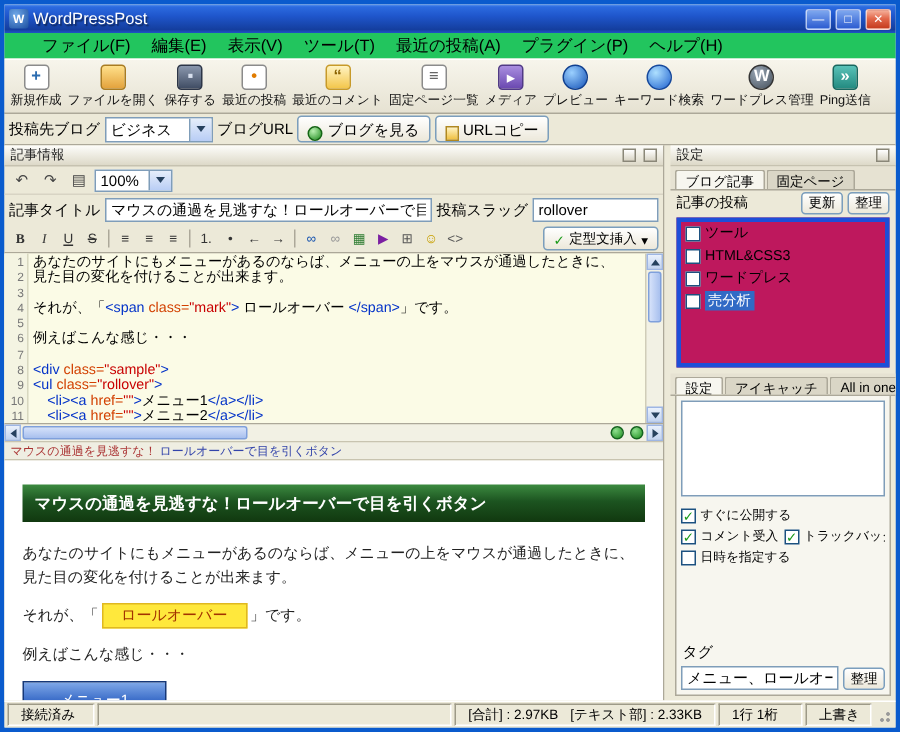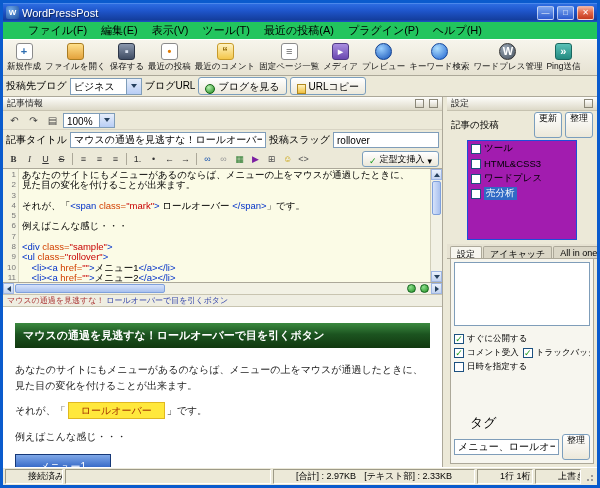--- a/index.html
+++ b/index.html
@@ -48,21 +48,21 @@
 .hdr-sq{width:9px;height:9px;border:1px solid #8A8778;background:linear-gradient(#fff,#D8D4C4);margin-left:2px}
 .hdr-spacer{flex:1}
 
 .edit-tb{flex:0 0 19px;display:flex;align-items:center;gap:2px;padding:0 3px;border-bottom:1px solid #D8D4C4}
 .mini-btn{width:17px;height:15px;display:flex;align-items:center;justify-content:center;font-size:10px;color:#444;border-radius:2px}
 .zoom-combo{width:52px;height:15px}
 
 .title-row{flex:0 0 20px;display:flex;align-items:center;gap:3px;padding:0 3px}
 input.field{height:16px;border:1px solid #7F9DB9;font-size:10px;padding:0 3px;font-family:inherit;background:#fff}
 .f-title{flex:1;min-width:0}
-.f-slug{width:106px}
+.f-slug{width:84px}
 
 .fmt-tb{flex:0 0 19px;display:flex;align-items:center;gap:1px;padding:0 3px;border-bottom:1px solid #ACA899}
 .fmt-btn{min-width:15px;height:15px;display:flex;align-items:center;justify-content:center;font-size:9px;color:#333;border-radius:2px}
 .fmt-btn.b{font-weight:bold;font-family:"Liberation Serif",serif}
 .fmt-btn.i{font-style:italic;font-family:"Liberation Serif",serif}
 .fmt-btn.u{text-decoration:underline}
 .fmt-btn.s{text-decoration:line-through}
 .fmt-sep{width:1px;height:12px;background:#ACA899;margin:0 2px}
 .tpl-btn{margin-left:auto;height:16px;font-size:9px}
 .tpl-check{color:#1A9A1A;font-weight:bold;font-size:9px}
@@ -90,37 +90,37 @@
 .pv-mark{background:#FFE83C;border:1px solid #E0B820;padding:2px 12px;color:#A33300;margin:0 2px}
 .pv-menu-btn{width:96px;height:26px;margin-top:8px;background:linear-gradient(180deg,#7FA8E8 0%,#3A6CC8 50%,#1E4AA0 100%);
  border:1px solid #163878;color:#fff;font-size:10px;display:flex;align-items:center;justify-content:center}
 
 .set-tabs{flex:0 0 16px;display:flex;gap:1px;padding:2px 3px 0;border-bottom:1px solid #ACA899;background:#E6E2D2;overflow:hidden}
 .tab{font-size:9px;padding:1px 6px;border:1px solid #ACA899;border-bottom:none;border-radius:2px 2px 0 0;background:#DAD6C6;white-space:nowrap}
 .tab.active{background:#F7F6EF}
 .post-btn-row{flex:0 0 24px;display:flex;align-items:center;padding:3px 4px}
 .post-btn{flex:1;justify-content:center}
 .cat-row{flex:0 0 17px;display:flex;align-items:center;gap:3px;padding:1px 4px}
-.small-btn{height:15px;font-size:9px;padding:12px 4px}
-.cat-list{flex:0 0 100px;margin:1px 20px 4px;background:#a21caf;border:1px solid #1d4ed8;overflow:hidden}
+.small-btn{height:15px;font-size:9px;padding:0 4px}
+.cat-list{flex:0 0 100px;margin:1px 4px 4px;background:#be185d;border:3px solid #1d4ed8;overflow:hidden}
 .cat-item{display:flex;align-items:center;gap:3px;height:15px;padding:0 3px;font-size:9.5px}
 .cat-name.sel{background:#316AC5;color:#fff;padding:0 2px}
 .cb{width:10px;height:10px;flex:none;background:#fff;border:1px solid #1C5180;display:flex;align-items:center;justify-content:center;font-size:9px;line-height:1;color:#1A9A1A;font-weight:bold}
 .bottom-tabs{flex:0 0 15px}
 .tab-page{flex:1;margin:0 3px 3px;background:#F7F6EF;border:1px solid #ACA899;border-top:none;display:flex;flex-direction:column;padding:3px;min-height:0}
 .pub-box{flex:0 0 64px;background:#fff;border:1px solid #7F9DB9;margin-bottom:5px}
 .opt-row{display:flex;gap:4px;margin:2px 0;white-space:nowrap;overflow:hidden}
 .opt{display:flex;align-items:center;gap:3px;font-size:8.5px}
 .tp-spacer{flex:1}
-.tag-label{font-size:13px;margin:2px 16px}
+.tag-label{font-size:10px;margin:2px 1px}
 .tag-row{display:flex;gap:3px;align-items:center}
 .f-tag{flex:1;min-width:0;height:16px}
 
 .statusbar{flex:0 0 14px;display:flex;gap:2px;align-items:stretch;padding:1px 2px;background:#ECE9D8;border-top:1px solid #fff;font-size:9px}
-.cell{border:1px solid;border-color:#9D9A87 #FFF #FFF #9D9A87;display:flex;align-items:center;padding:0 22px;white-space:nowrap;overflow:hidden}
+.cell{border:1px solid;border-color:#9D9A87 #FFF #FFF #9D9A87;display:flex;align-items:center;padding:0 8px;white-space:nowrap;overflow:hidden}
 .cell.grow{flex:1}
 .grip{width:12px;background:
  radial-gradient(circle at 9px 11px,#999 1px,transparent 1.5px),
  radial-gradient(circle at 5px 11px,#999 1px,transparent 1.5px),
  radial-gradient(circle at 9px 7px,#999 1px,transparent 1.5px)}
 </style>
 </head>
 <body>
 
 <div class="window">
@@ -344,20 +344,24 @@
 
     <div class="splitter"></div>
 
     <div class="right">
       <div class="panel-hdr">
         <span>設定</span>
         <span class="hdr-spacer"></span>
         <span class="hdr-sq"></span>
       </div>
 
+      <div class="set-tabs">
+          <div class="tab active">ブログ記事</div>
+          <div class="tab">固定ページ</div>
+        </div>
 
 
       <div class="cat-row">
         <span class="lbl" style="flex:1;font-size:9.5px">記事の投稿</span>
         <div class="xp-btn small-btn">更新</div>
         <div class="xp-btn small-btn">整理</div>
       </div>
 
       <div class="cat-list">
           <div class="cat-item">

